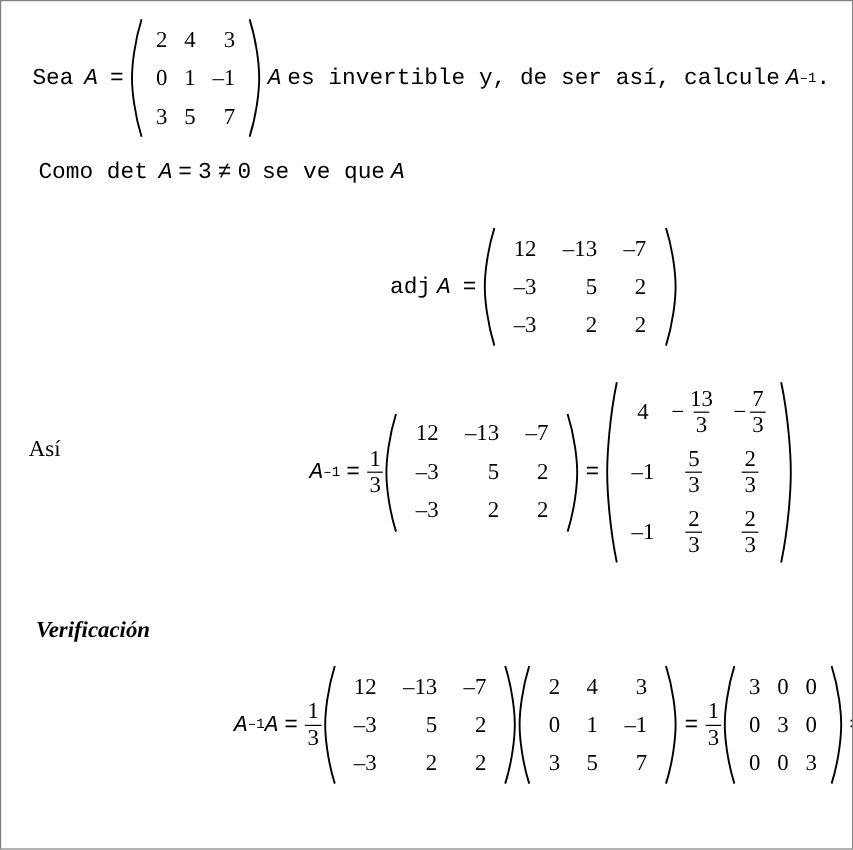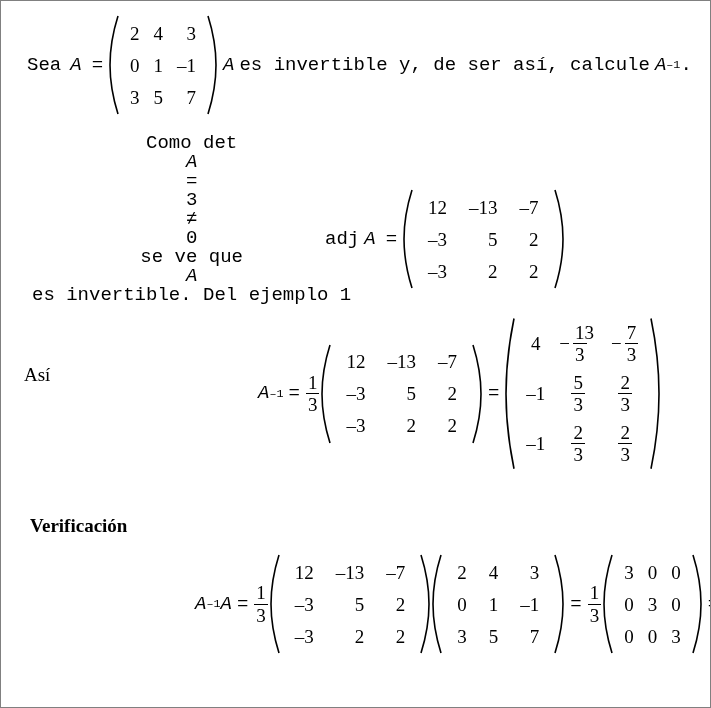--- a/index.html
+++ b/index.html
@@ -28,21 +28,21 @@
     white-space: nowrap;
     font-size: 19px;
     line-height: 1;
   }
   .row {
     display: flex;
     align-items: center;
   }
   .txt { font-family: Liberation Mono, monospace; }
   .it  { font-style: italic; }
-  .bi  { font-weight: bold; }
+  .bi  { font-style: italic; font-weight: bold; }
 
   .sp-s { display: inline-block; width: 5px; }
   .sp-m { display: inline-block; width: 9px; }
 
   .sup {
     font-size: 0.62em;
     vertical-align: super;
     line-height: 0;
   }
 
@@ -71,35 +71,35 @@
     padding: 4px 7px;
     font-size: 19px;
     text-align: right;
   }
   .cells.wide .cell { padding: 4px 11px; }
 
   
   .frac {
     display: inline-flex;
     flex-direction: column;
-    align-items: flex-start;
+    align-items: center;
     vertical-align: middle;
     line-height: 1.02;
     font-size: 19px;
     margin: 0 1px;
   }
   .frac .num { padding: 0 2px 1px 2px; }
   .frac .den { padding: 1px 2px 0 2px; border-top: 1.2px solid #000; }
 
   .neg-frac { display: inline-flex; align-items: center; }
   .neg-frac .minus { margin-right: 2px; }
 
   
   #line-sea        { left: 26px;  top: 14px;  }
-  #line-como       { left: 31px;  top: 133px; flex-direction: column; }
+  #line-como       { left: 31px;  top: 133px; }
   #line-adj        { left: 324px; top: 188px; }
   #label-asi       { left: 23px;  top: 364px; }
   #line-ainv       { left: 257px; top: 316px; }
   #label-verif     { left: 29px;  top: 515px; }
   #line-verif-eq   { left: 194px; top: 553px; }
 
   .eq { padding: 0 5px; }
 </style>
 </head>
 <body>
@@ -153,21 +153,20 @@
     <span class="txt it">A</span>
     <span class="txt eq">=</span>
     <span class="txt">3</span>
     <span class="txt eq">≠</span>
     <span class="txt">0</span>
     <span class="sp-m"></span>
     <span class="txt">se ve que</span>
     <span class="sp-s"></span>
     <span class="txt it">A</span>
     <span class="sp-s"></span>
-    <span class="txt">es invertible. Del ejemplo 1</span>
   </div>
 
   <div class="blk row" id="line-adj">
     <span class="txt">adj</span>
     <span class="sp-s"></span>
     <span class="txt it">A</span>
     <span class="sp-s"></span>
     <span class="txt eq">=</span>
 
     <span class="matrix">

